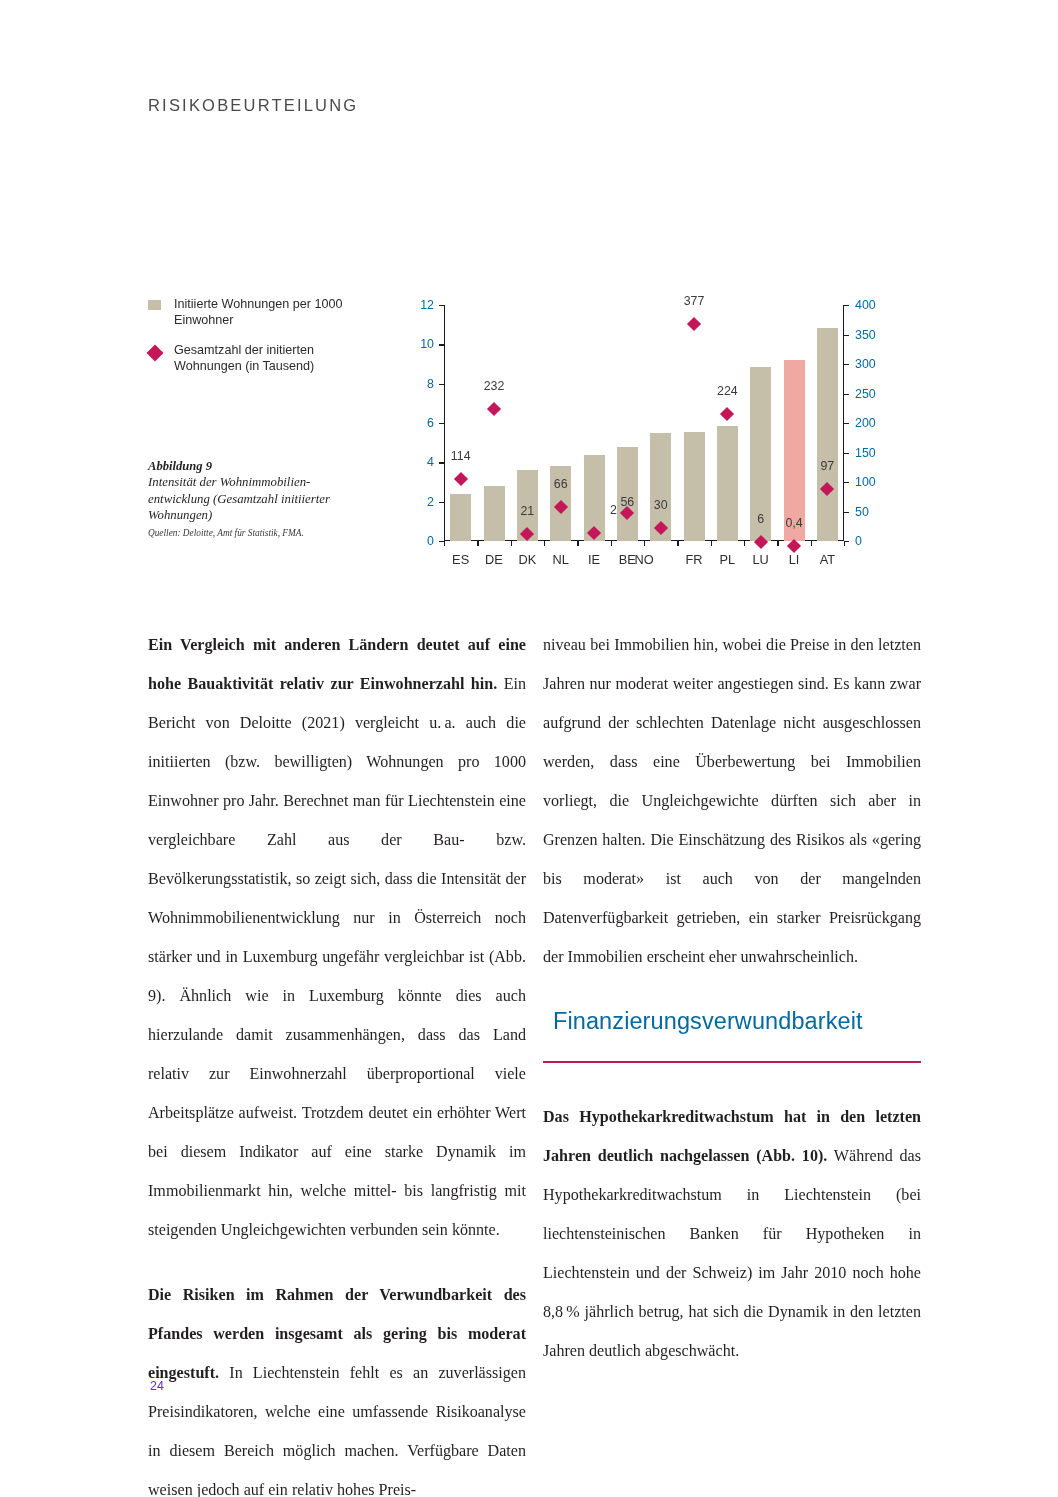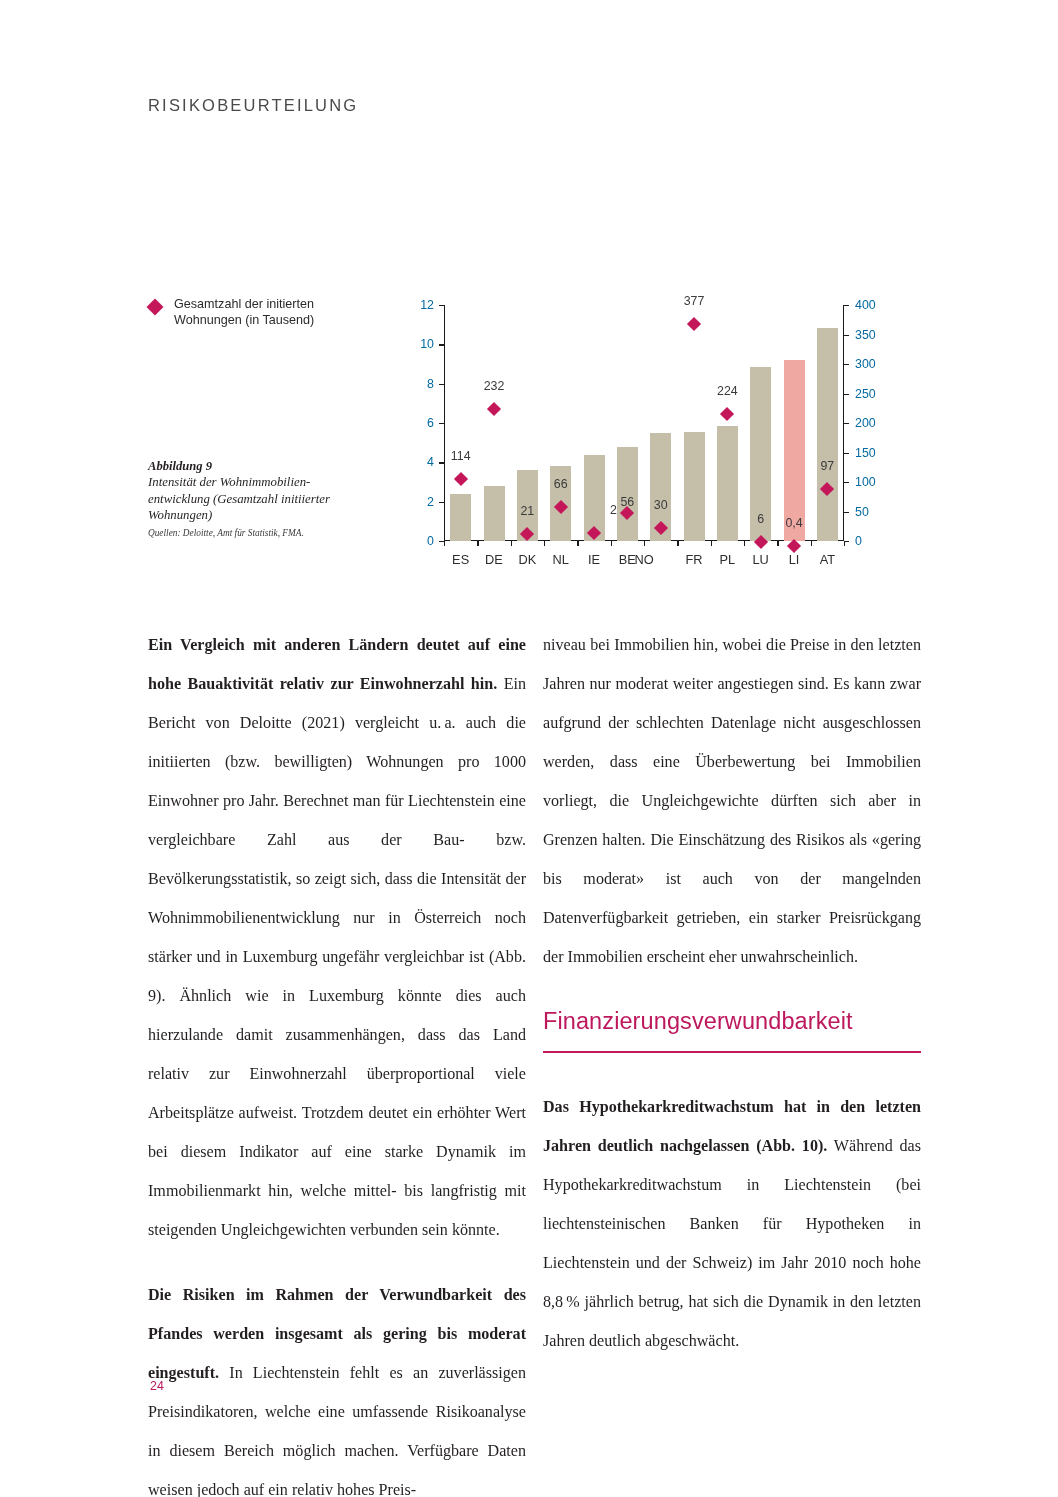--- a/index.html
+++ b/index.html
@@ -215,51 +215,57 @@
   .col-right { left: 543px; top: 625px; }
 
   .col p { margin: 0 0 26px 0; }
   .col p:last-child { margin-bottom: 0; }
   .lead { font-weight: bold; }
 
   .section-head {
     font-family: "Liberation Sans", sans-serif;
     font-size: 23.5px;
     font-weight: 400;
-    color: #be185d;
+    color: #0369a1;
     letter-spacing: 0.1px;
-    margin: 0;
+    margin: 10px;
     padding-bottom: 10px;
   }
   .section-rule {
     height: 1.6px;
     background: #c4175a;
     width: 378px;
     margin-bottom: 34px;
   }
 
   .page-number {
     position: absolute;
     left: 150px;
     top: 1379px;
     font-family: "Liberation Sans", sans-serif;
     font-size: 12.4px;
-    color: #be185d;
+    color: #6d28d9;
   }
 </style>
 </head>
 <body>
 
 <div class="page-header">
   <div class="header-title">RISIKOBEURTEILUNG</div>
 </div>
 
 <div class="figure">
 
   <div class="legend">
+    <div class="legend-row">
+      <span class="legend-swatch-wrap">
+        <span class="swatch-bar"></span>
+      </span>
+      <span class="legend-label">Initiierte Wohnungen per 1000 Einwohner</span>
+    </div>
     <div class="legend-row">
       <span class="legend-swatch-wrap">
         <span class="swatch-diamond"></span>
       </span>
       <span class="legend-label">Gesamtzahl der initierten Wohnungen (in Tausend)</span>
     </div>
   </div>
 
   <div class="fig-caption">
     <div class="fc-title">Abbildung 9</div>

